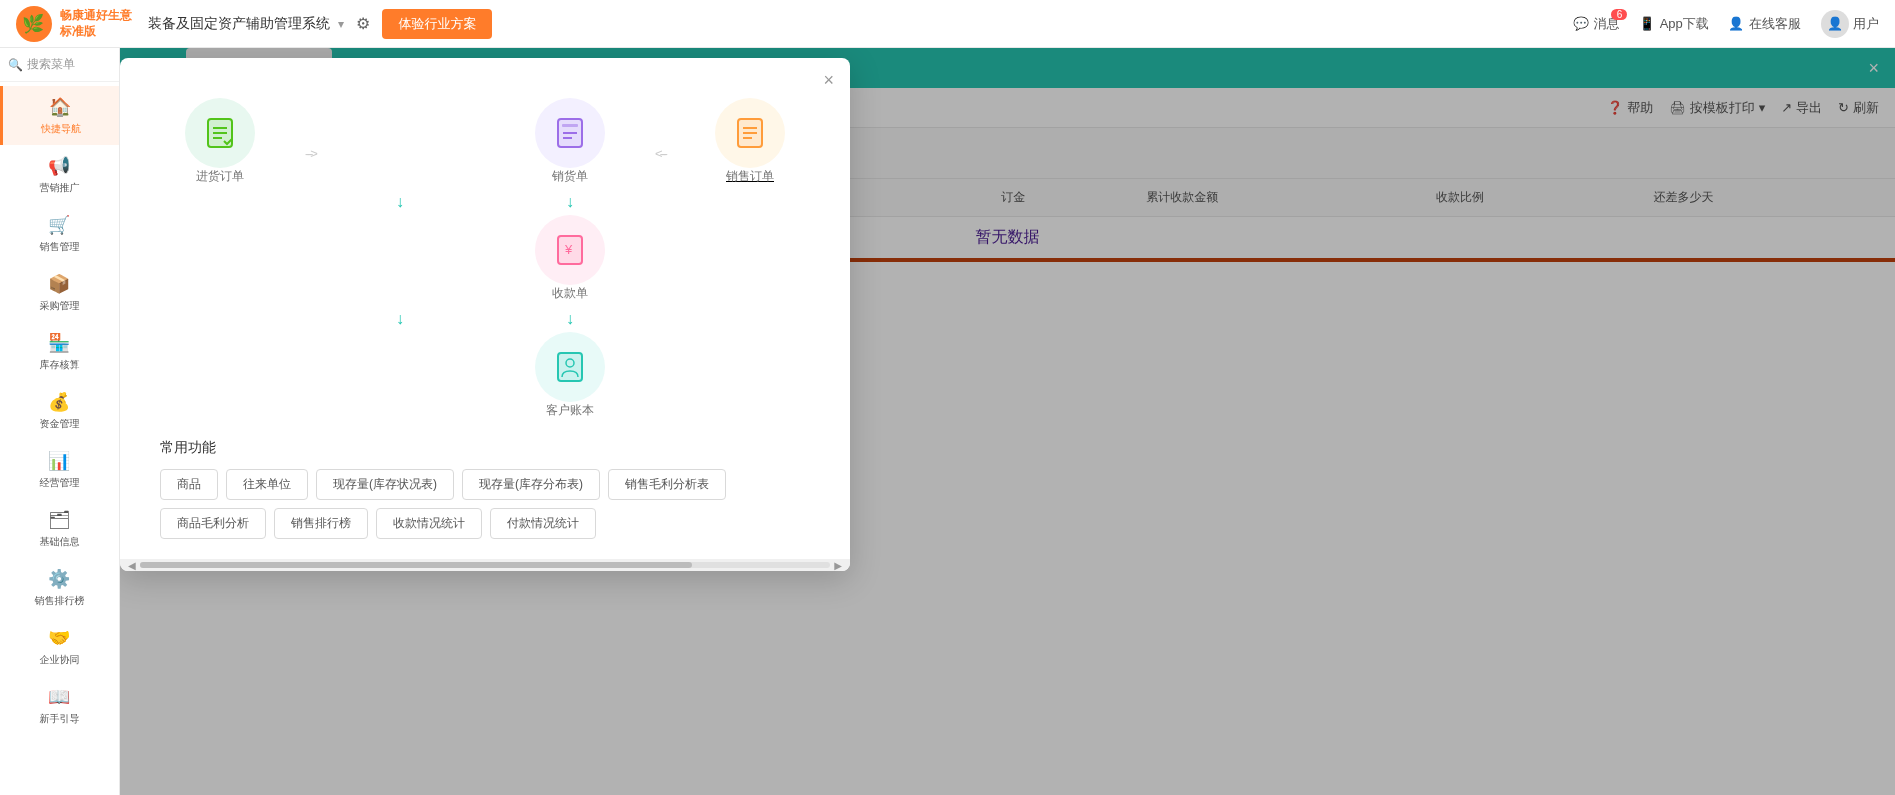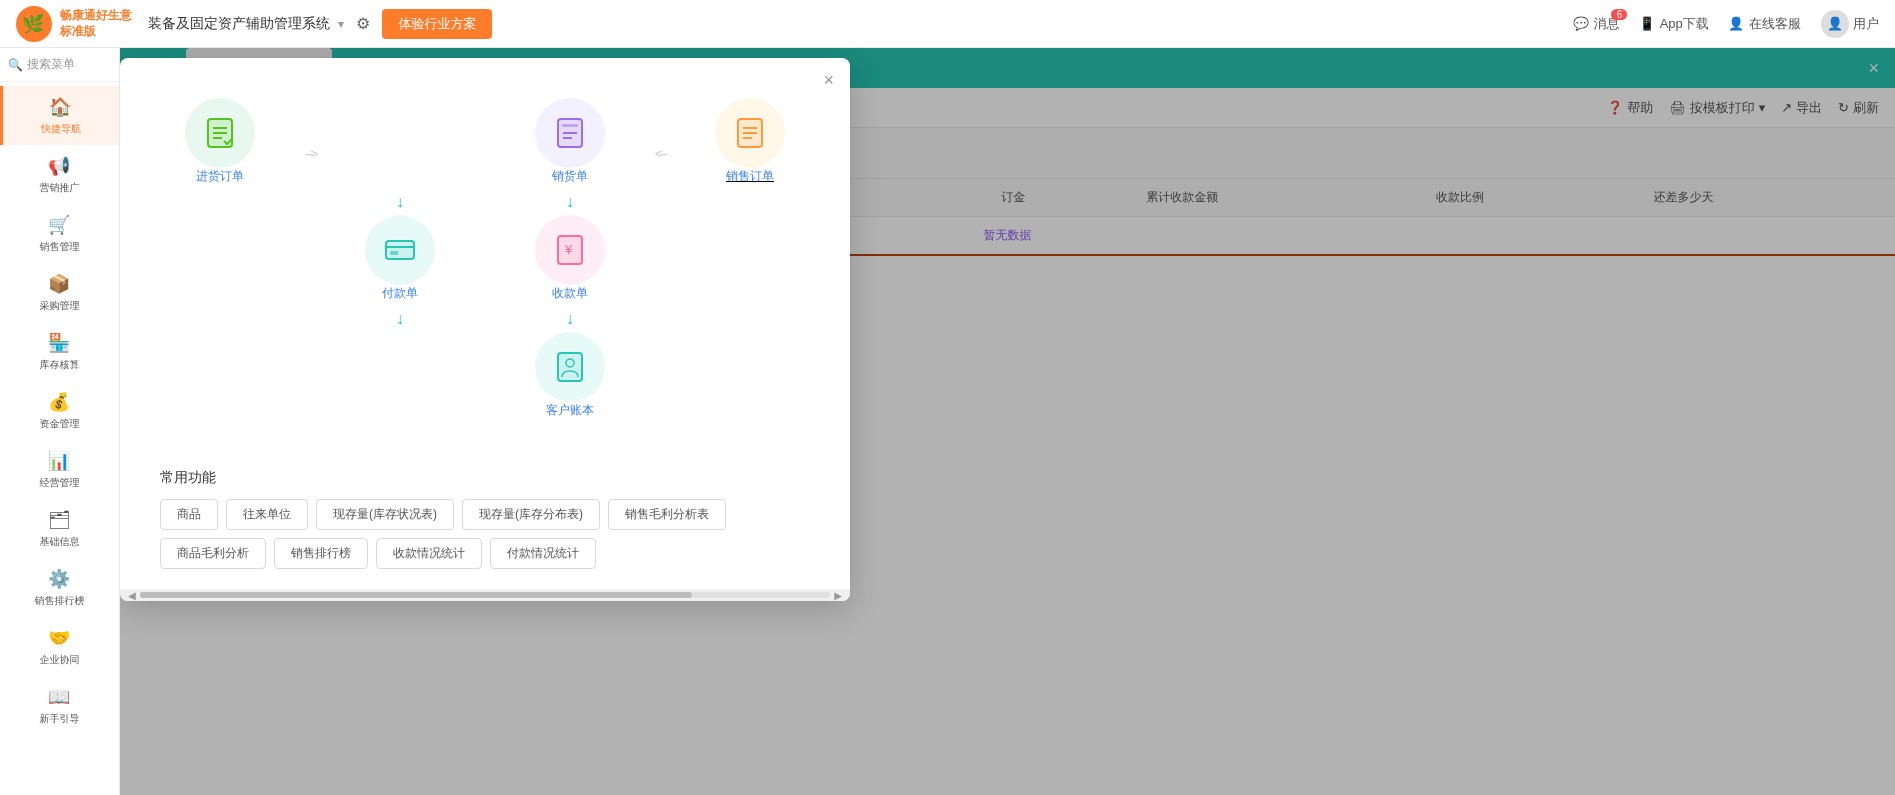--- a/index.html
+++ b/index.html
@@ -51,42 +51,42 @@
     
     .filter-row { padding: 10px 16px; background: #fafafa; border-bottom: 1px solid #e8e8e8; display: flex; align-items: center; gap: 12px; flex-shrink: 0; flex-wrap: wrap; }
     .filter-input { height: 30px; border: 1px solid #d9d9d9; border-radius: 4px; padding: 0 8px; font-size: 12px; color: #999; background: #fff; width: 150px; display: flex; align-items: center; gap: 4px; }
     .filter-select { height: 30px; border: 1px solid #d9d9d9; border-radius: 4px; padding: 0 8px; font-size: 12px; color: #555; background: #fff; min-width: 120px; display: flex; align-items: center; justify-content: space-between; }
     .expand-conditions { color: #26c6b2; font-size: 12px; cursor: pointer; }
 
     
     .table-area { flex: 1; overflow: auto; background: #fff; }
     .data-table { width: 100%; border-collapse: collapse; }
     .data-table th { background: #fafafa; border-bottom: 1px solid #e8e8e8; padding: 10px 12px; text-align: left; font-size: 12px; color: #555; font-weight: 500; white-space: nowrap; }
-    .data-table td { border-bottom: 2px solid #c2410c; padding: 10px 12px; font-size: 12px; color: #8b5cf6; }
+    .data-table td { border-bottom: 4px solid #c2410c; padding: 10px 12px; font-size: 16px; color: #4c1d95; }
     .no-data { text-align: center; padding: 60px; color: #999; font-size: 13px; }
 
     
     .modal-overlay { position: absolute; top: 0; left: 0; right: 0; bottom: 0; background: rgba(0,0,0,0.3); z-index: 100; display: flex; align-items: flex-start; justify-content: flex-start; }
     .modal { background: #fff; width: 720px; max-height: 560px; border-radius: 8px; overflow: hidden; margin: 60px auto; position: relative; box-shadow: 0 8px 32px rgba(0,0,0,0.18); }
     .modal-close { position: absolute; top: 12px; right: 16px; font-size: 18px; color: #999; cursor: pointer; z-index: 10; }
 
     
     .flow-section { padding: 40px 40px 20px; }
     .flow-circle { width: 70px; height: 70px; border-radius: 50%; display: flex; align-items: center; justify-content: center; font-size: 28px; }
-    .flow-label { font-size: 12px; color: #3b82f6; }
+    .flow-label { font-size: 12px; color: #737373; }
     .flow-col { display: flex; flex-direction: column; align-items: center; }
 
     
     .circle-green { background: #e8f8f0; color: #52c41a; }
     .circle-red { background: #fef0ee; color: #ff6b6b; }
     .circle-purple { background: #f3f0ff; color: #9c6ee8; }
     .circle-orange { background: #fff7e8; color: #ff9c3a; }
 
     
-    .common-section { padding: 0 40px 20px; margin-top: 30px; }
+    .common-section { padding: 0 40px 20px; }
     .common-title { font-size: 14px; color: #333; margin-bottom: 12px; }
     .common-grid { display: flex; flex-wrap: wrap; gap: 8px; }
     .common-btn { border: 1px solid #d9d9d9; background: #fff; color: #555; padding: 6px 16px; border-radius: 4px; font-size: 12px; cursor: pointer; }
 
     
     .modal-scrollbar { height: 12px; background: #f0f0f0; display: flex; align-items: center; padding: 0 4px; }
     .modal-scrollbar-track { flex: 1; height: 6px; background: #e0e0e0; border-radius: 3px; position: relative; }
     .modal-scrollbar-thumb { width: 80%; height: 6px; background: #bbb; border-radius: 3px; }
     .modal-scrollbar-arrow { color: #999; font-size: 10px; cursor: pointer; padding: 0 4px; }
 
@@ -330,31 +330,20 @@
               <div style="width:120px; display:flex; justify-content:center;">
                 <span style="color:#26c6b2;font-size:16px;">↓</span>
               </div>
               <div style="width:60px;"></div>
               <div style="width:120px;"></div>
             </div>
 
             <div style="display:flex; gap:0; margin-top:4px; margin-bottom: 8px;">
               <div style="width:120px;"></div>
               <div style="width:60px;"></div>
-              <div class="flow-col" style="align-items:center; width:120px;">
-                <div style="width:70px;height:70px;border-radius:50%;display:flex;align-items:center;justify-content:center;background:#e8faf8;">
-                  <svg width="36" height="36" viewBox="0 0 36 36">
-                      <rect x="4" y="9" width="28" height="18" rx="3" fill="#26c6b2" opacity="0.15"></rect>
-                      <rect x="4" y="9" width="28" height="18" rx="3" fill="none" stroke="#26c6b2" stroke-width="2"></rect>
-                      <line x1="4" y1="15" x2="32" y2="15" stroke="#26c6b2" stroke-width="2"></line>
-                      <rect x="8" y="19" width="8" height="4" rx="1" fill="#26c6b2" opacity="0.6"></rect>
-                    </svg>
-                </div>
-                <span class="flow-label">付款单</span>
-              </div>
               <div style="flex:1;"></div>
               <div class="flow-col" style="align-items:center; width:120px;">
                 <div style="width:70px;height:70px;border-radius:50%;display:flex;align-items:center;justify-content:center;background:#ffeef5;">
                   <svg width="36" height="36" viewBox="0 0 36 36">
                       <rect x="6" y="4" width="24" height="28" rx="3" fill="#ff6b9d" opacity="0.15"></rect>
                       <rect x="6" y="4" width="24" height="28" rx="3" fill="none" stroke="#ff6b9d" stroke-width="2"></rect>
                       <text x="13" y="22" font-size="13" fill="#ff6b9d">¥</text>
                     </svg>
                 </div>
                 <span class="flow-label">收款单</span>

